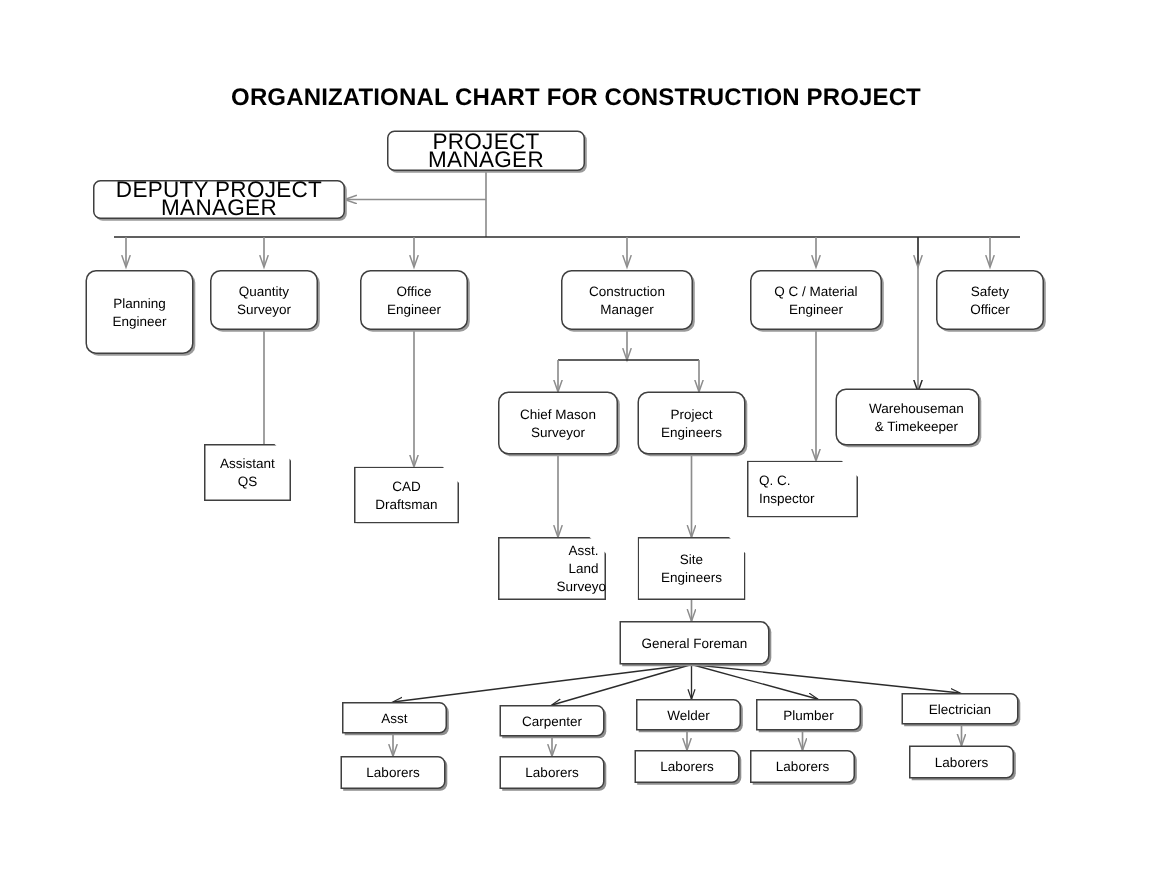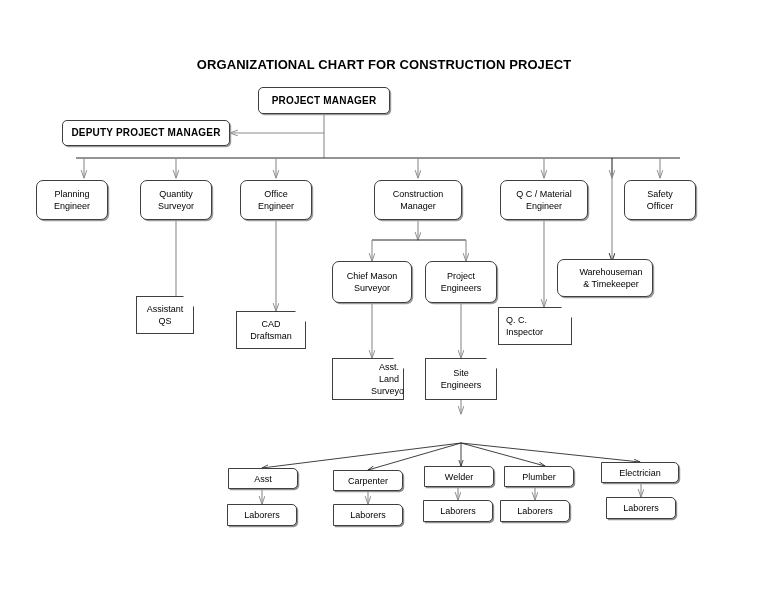--- a/index.html
+++ b/index.html
@@ -21,21 +21,21 @@
     top: 0;
     width: 768px;
     height: 594px;
   }
   #chart-title {
     position: absolute;
     left: 0;
     top: 57px;
     width: 768px;
     text-align: center;
-    font-size: 13px;
+    font-size: 16px;
     font-weight: bold;
     color: #000000;
     letter-spacing: 0.1px;
   }
   .node {
     position: absolute;
     box-sizing: border-box;
     background: #ffffff;
     border: 1px solid #3f3f3f;
     color: #000000;
@@ -63,22 +63,22 @@
   }
   .node.sharp {
     border-radius: 0 6px 6px 0;
     box-shadow: 1.5px 1.5px 0 -0.3px #8f8f8f;
   }
   .node.plain {
     border-radius: 0 5px 5px 0;
     box-shadow: 1.5px 1.5px 0 -0.3px #8f8f8f;
   }
   .node.bold-label {
-    font-weight: bold;
-    font-size: 10px;
+    font-weight: normal;
+    font-size: 15px;
     letter-spacing: 0.2px;
   }
   .node.left-text {
     justify-content: flex-start;
     text-align: left;
     padding-left: 7px;
   }
 </style>
 </head>
 <body>
@@ -148,21 +148,21 @@
       <path d="M458,487 L458,500" marker-end="url(#arrow-gray)"></path>
       <path d="M535,487 L535,500" marker-end="url(#arrow-gray)"></path>
       <path d="M641,483 L641,497" marker-end="url(#arrow-gray)"></path>
     </g>
   </svg>
 
   <div class="node pill bold-label" style="left:258px; top:87px; width:132px; height:27px;">PROJECT MANAGER</div>
 
   <div class="node pill bold-label" style="left:62px; top:120px; width:168px; height:26px;">DEPUTY PROJECT MANAGER</div>
 
-  <div class="node rounded" style="left:36px; top:180px; width:72px; height:40px;">Planning
+  <div class="node rounded" style="left:57px; top:180px; width:72px; height:56px;">Planning
 Engineer</div>
 
   <div class="node rounded" style="left:140px; top:180px; width:72px; height:40px;text-align:center;">Quantity
 Surveyor</div>
 
   <div class="node rounded" style="left:240px; top:180px; width:72px; height:40px;">Office
 Engineer</div>
 
   <div class="node rounded" style="left:374px; top:180px; width:88px; height:40px;">Construction
 Manager</div>
@@ -190,20 +190,21 @@
 
   <div class="node note left-text" style="left:498px; top:307px; width:74px; height:38px;">Q. C.
 Inspector</div>
 
   <div class="node note" style="left:332px; top:358px; width:72px; height:42px;padding-left:42px;">Asst. Land
 Surveyor</div>
 
   <div class="node note" style="left:425px; top:358px; width:72px; height:42px;">Site
 Engineers</div>
 
+  <div class="node sharp" style="left:413px; top:414px; width:100px; height:29px;">General Foreman</div>
 
   <div class="node plain" style="left:228px; top:468px; width:70px; height:21px;">Asst</div>
 
   <div class="node plain" style="left:333px; top:470px; width:70px; height:21px;">Carpenter</div>
 
   <div class="node plain" style="left:424px; top:466px; width:70px; height:21px;">Welder</div>
 
   <div class="node plain" style="left:504px; top:466px; width:70px; height:21px;">Plumber</div>
 
   <div class="node plain" style="left:601px; top:462px; width:78px; height:21px;">Electrician</div>

